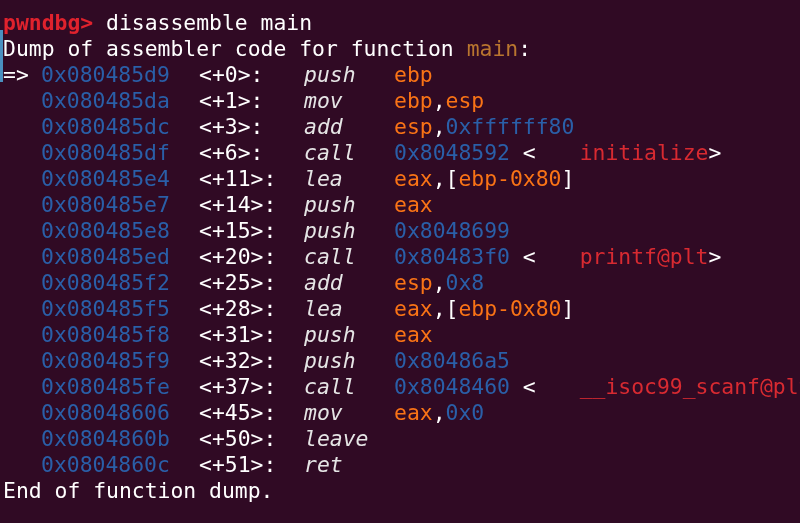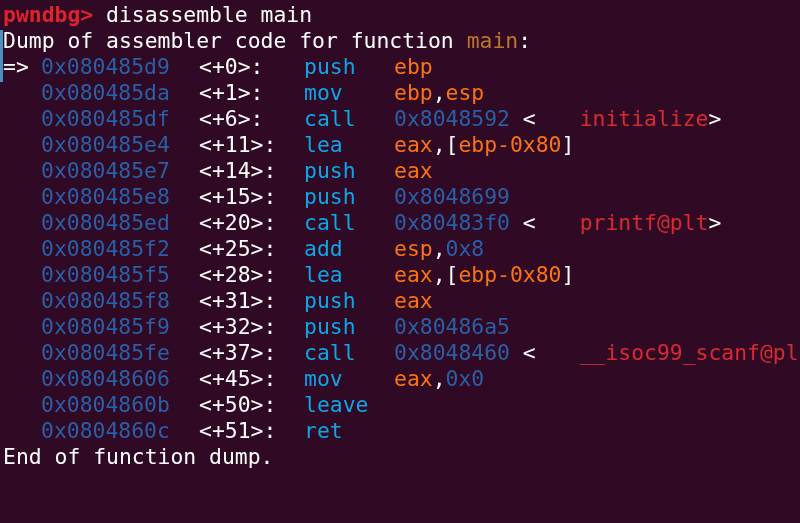--- a/index.html
+++ b/index.html
@@ -3,47 +3,48 @@
 <meta charset="utf-8">
 <style>
   html, body { margin: 0; padding: 0; }
   body {
     width: 800px; height: 523px; overflow: hidden;
     background: #300a24;
     font-family: "DejaVu Sans Mono", monospace;
     font-size: 21.4px;
     color: #ffffff;
   }
-  .term { position: relative; padding: 2px 0 0 3px; }
+  .term { position: relative; padding: 10px 0 0 3px; }
   .line { height: 26px; line-height: 26px; white-space: pre; }
   .prompt { color: #e0222d; font-weight: bold; }
   .fn-name { color: #b9762f; }
   .addr { color: #2a5fa8; }
   .off { color: #ffffff; }
-  .mn { color: #0ea5e9; }
+  .mn { color: #e5e5e5; font-style: italic; }
   .reg { color: #f97316; }
   .imm { color: #2a5fa8; }
   .sym { color: #d82a31; margin-left: 44px; }
   .punct { color: #ffffff; }
   .col-arrow { display: inline-block; width: 38px; }
   .col-addr { display: inline-block; width: 158px; }
   .col-off { display: inline-block; width: 105px; }
   .col-mn { display: inline-block; width: 90px; }
   .left-marker { position: absolute; left: 0; width: 3px; background: #4a90c0; }
 </style>
 </head>
 <body>
 
 <div class="term">
   <div class="left-marker" style="top:30px;height:52px;"></div>
   <div class="line"><span class="prompt">pwndbg&gt;</span><span> disassemble main</span></div>
   <div class="line"><span>Dump of assembler code for function </span><span class="fn-name">main</span><span>:</span></div>
   <div id="instr-list">
       <div class="line"><span class="col-arrow">=&gt;</span><span class="col-addr addr">0x080485d9</span><span class="col-off off">&lt;+0&gt;:</span><span class="col-mn mn">push</span><span><span class="reg">ebp</span></span></div>
       <div class="line"><span class="col-arrow"></span><span class="col-addr addr">0x080485da</span><span class="col-off off">&lt;+1&gt;:</span><span class="col-mn mn">mov</span><span><span class="reg">ebp</span><span class="punct">,</span><span class="reg">esp</span></span></div>
+      <div class="line"><span class="col-arrow"></span><span class="col-addr addr">0x080485dc</span><span class="col-off off">&lt;+3&gt;:</span><span class="col-mn mn">add</span><span><span class="reg">esp</span><span class="punct">,</span><span class="imm">0xffffff80</span></span></div>
       <div class="line"><span class="col-arrow"></span><span class="col-addr addr">0x080485df</span><span class="col-off off">&lt;+6&gt;:</span><span class="col-mn mn">call</span><span><span class="imm">0x8048592</span><span class="punct"> &lt;</span><span class="sym">initialize</span><span class="punct">&gt;</span></span></div>
       <div class="line"><span class="col-arrow"></span><span class="col-addr addr">0x080485e4</span><span class="col-off off">&lt;+11&gt;:</span><span class="col-mn mn">lea</span><span><span class="reg">eax</span><span class="punct">,[</span><span class="reg">ebp-0x80</span><span class="punct">]</span></span></div>
       <div class="line"><span class="col-arrow"></span><span class="col-addr addr">0x080485e7</span><span class="col-off off">&lt;+14&gt;:</span><span class="col-mn mn">push</span><span><span class="reg">eax</span></span></div>
       <div class="line"><span class="col-arrow"></span><span class="col-addr addr">0x080485e8</span><span class="col-off off">&lt;+15&gt;:</span><span class="col-mn mn">push</span><span><span class="imm">0x8048699</span></span></div>
       <div class="line"><span class="col-arrow"></span><span class="col-addr addr">0x080485ed</span><span class="col-off off">&lt;+20&gt;:</span><span class="col-mn mn">call</span><span><span class="imm">0x80483f0</span><span class="punct"> &lt;</span><span class="sym">printf@plt</span><span class="punct">&gt;</span></span></div>
       <div class="line"><span class="col-arrow"></span><span class="col-addr addr">0x080485f2</span><span class="col-off off">&lt;+25&gt;:</span><span class="col-mn mn">add</span><span><span class="reg">esp</span><span class="punct">,</span><span class="imm">0x8</span></span></div>
       <div class="line"><span class="col-arrow"></span><span class="col-addr addr">0x080485f5</span><span class="col-off off">&lt;+28&gt;:</span><span class="col-mn mn">lea</span><span><span class="reg">eax</span><span class="punct">,[</span><span class="reg">ebp-0x80</span><span class="punct">]</span></span></div>
       <div class="line"><span class="col-arrow"></span><span class="col-addr addr">0x080485f8</span><span class="col-off off">&lt;+31&gt;:</span><span class="col-mn mn">push</span><span><span class="reg">eax</span></span></div>
       <div class="line"><span class="col-arrow"></span><span class="col-addr addr">0x080485f9</span><span class="col-off off">&lt;+32&gt;:</span><span class="col-mn mn">push</span><span><span class="imm">0x80486a5</span></span></div>
       <div class="line"><span class="col-arrow"></span><span class="col-addr addr">0x080485fe</span><span class="col-off off">&lt;+37&gt;:</span><span class="col-mn mn">call</span><span><span class="imm">0x8048460</span><span class="punct"> &lt;</span><span class="sym">__isoc99_scanf@plt</span><span class="punct">&gt;</span></span></div>

